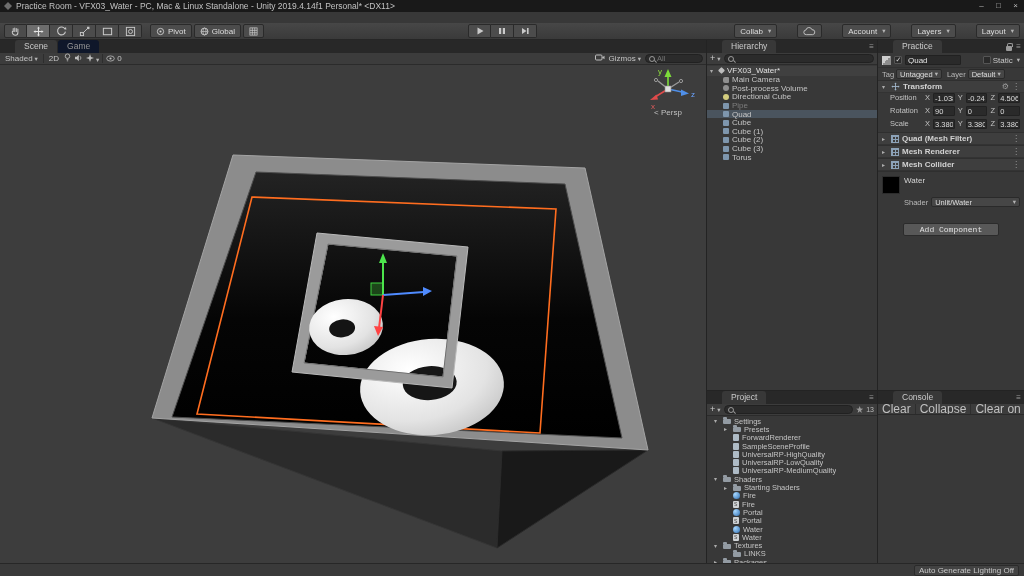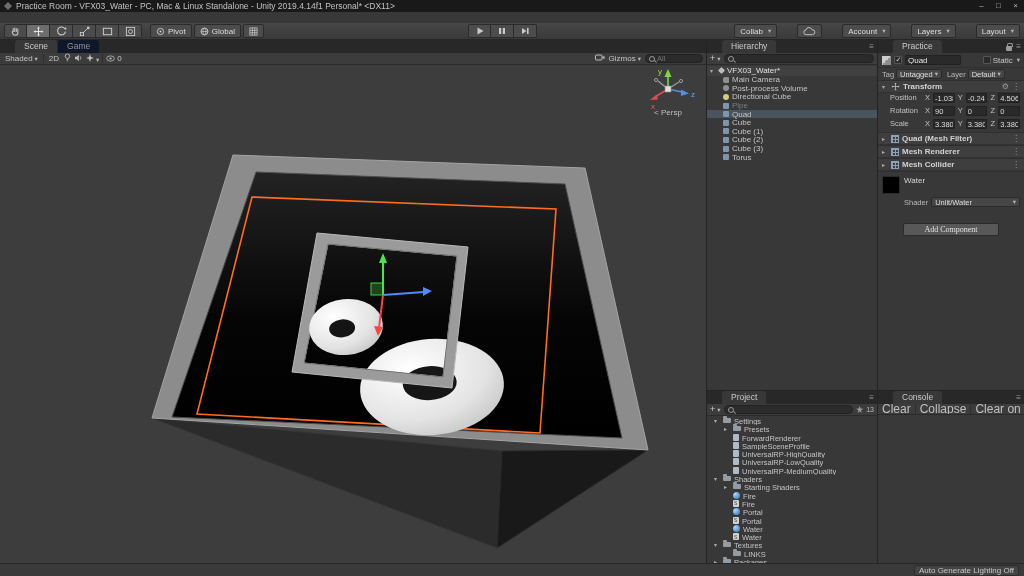--- a/index.html
+++ b/index.html
@@ -73,21 +73,21 @@
 .tri{font-size:6px;color:#ababab;width:6px;flex:none;line-height:8px}
 .hi-icon{width:6px;height:6px;flex:none;border-radius:1px;background:#9aa7b4}
 .hi-icon.scene-i{background:#bdbdbd;transform:rotate(45deg);width:5px;height:5px}
 .hi-icon.camera{background:#8f8f8f;border-radius:2px 1px 1px 2px}
 .hi-icon.volume{background:#8f8f8f;border-radius:50%}
 .hi-icon.light{background:#d3cd7e;border-radius:50%}
 .hi-icon.mesh{background:#7e96ad}
 .lbl{white-space:nowrap;overflow:hidden}
 
 
-.p-row{display:flex;height:8.3px;gap:3px;font-size:7.5px;color:#c4c4c4}
+.p-row{display:flex;align-items:center;height:8.3px;gap:3px;font-size:7.5px;color:#c4c4c4}
 .lvl0{padding-left:7px}.lvl1{padding-left:17px}
 .p-icon{flex:none}
 .folder{width:8px;height:5px;background:#939ba3;border-radius:1px;position:relative;margin-top:1px}
 .folder::before{content:"";position:absolute;left:0;top:-2px;width:4px;height:2px;background:#939ba3;border-radius:1px 1px 0 0}
 .asset{width:6px;height:7px;background:#aebbc6;border-radius:1px}
 .material{width:7px;height:7px;border-radius:50%;background:radial-gradient(circle at 30% 30%,#a8d8ff,#2f6fb2)}
 .shader{width:6px;height:7px;background:#cfd3d6;border-radius:1px;position:relative}
 .shader::after{content:"S";position:absolute;left:1px;top:0.5px;font-size:5px;color:#444;line-height:6px}
 .badge{font-size:7px;color:#bbb}
 .star{width:7px;height:7px;background:#9a9a9a;clip-path:polygon(50% 0,63% 35%,100% 38%,70% 60%,80% 100%,50% 76%,20% 100%,30% 60%,0 38%,37% 35%)}
@@ -113,21 +113,21 @@
 .t-label{width:32px;font-size:7.5px;color:#c2c2c2;flex:none}
 .axis{width:7px;text-align:center;font-size:7.5px;color:#c2c2c2;flex:none}
 .t-input{flex:1;min-width:0;background:#2a2a2a;border:1px solid #212121;border-radius:1px;color:#dcdcdc;
   font-size:7.5px;height:10px;padding:0 1px;font-family:inherit}
 .mat{display:flex;gap:4px;padding:4px 4px 2px 4px;border-top:1px solid #2f2f2f}
 .mat-swatch{width:18px;height:18px;background:#000;border:1px solid #2c2c2c;flex:none}
 .mat-right{flex:1;min-width:0}
 .mat-name{font-size:8px;color:#d5d5d5;height:9px;line-height:9px}
 .shader-row{display:flex;align-items:center;gap:3px;margin-top:12px;font-size:7.5px;color:#b9b9b9}
 .addc{display:block;margin:14px auto 0 auto;width:96px;height:13px;background:#585858;border:1px solid #2b2b2b;
-  border-radius:2px;color:#e0e0e0;font-size:8px;font-family:Liberation Serif, serif;text-align:center;line-height:11px}
+  border-radius:2px;color:#e0e0e0;font-size:8px;font-family:Liberation Mono, monospace;text-align:center;line-height:11px}
 
 
 .console-bar{display:flex;align-items:center;height:11px;background:#3c3c3c;border-bottom:1px solid #2a2a2a;overflow:hidden}
 .cbtn{font-size:12px;color:#c0c0c0;padding:0 4px;height:11px;line-height:11px;border-right:1px solid #2e2e2e;white-space:nowrap}
 .console-body{height:100%;background:#393939}
 
 
 .statusbar{position:absolute;left:0;top:563px;width:100%;height:13px;background:#3a3a3a;
   border-top:1px solid #272727;display:flex;align-items:center;justify-content:flex-end;padding:0 5px}
 .status-btn{font-size:8px;color:#c8c8c8;background:#434343;border:1px solid #2b2b2b;border-radius:2px;

